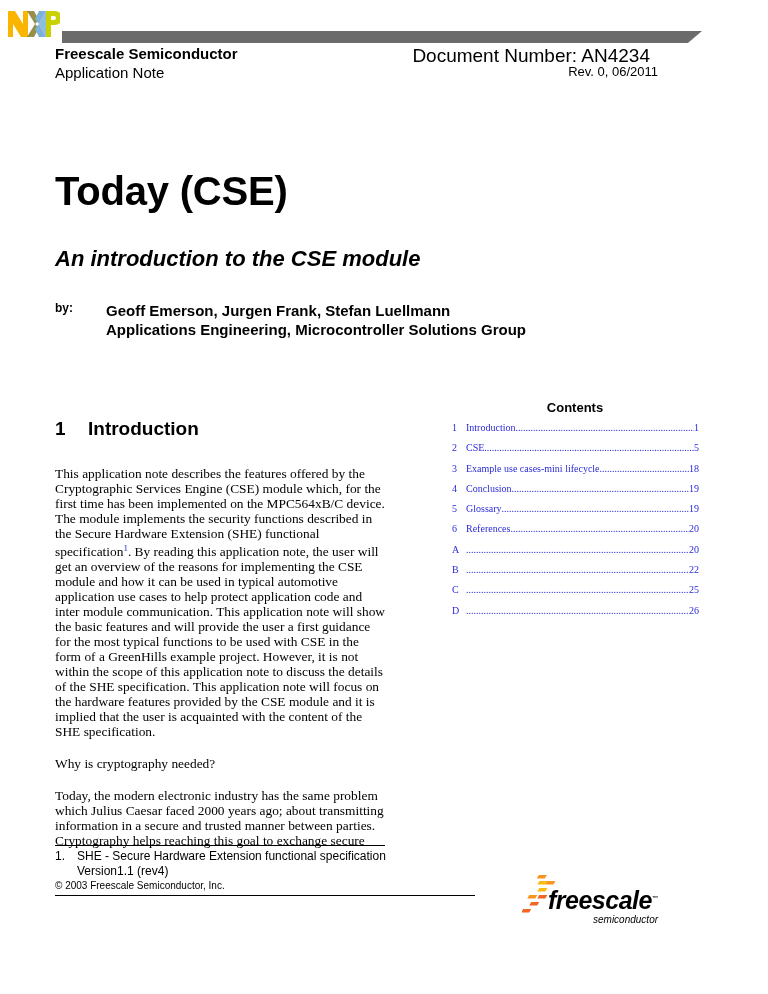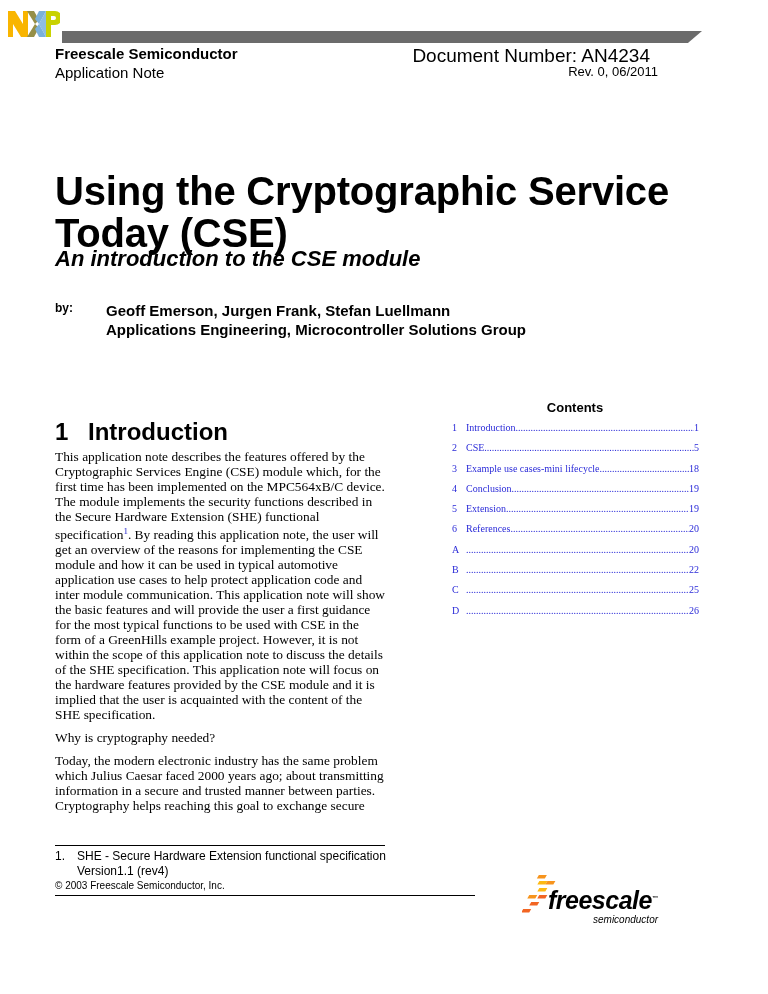--- a/index.html
+++ b/index.html
@@ -14,24 +14,24 @@
   .hdr-docnum { right: 118px; top: 45px; font-size: 19px; text-align: right; }
   .hdr-rev { right: 110px; top: 64px; font-size: 13px; text-align: right; }
 
   
   .title { left: 55px; top: 170px; font-size: 40px; font-weight: bold; line-height: 42px; width: 640px; letter-spacing: -0.2px; }
   .subtitle { left: 55px; top: 246px; font-size: 22px; font-weight: bold; font-style: italic; }
   .by-label { left: 55px; top: 301px; font-size: 12px; font-weight: bold; }
   .authors { left: 106px; top: 301px; font-size: 15px; font-weight: bold; line-height: 19px; }
 
   
-  .section-heading { left: 55px; top: 418px; font-size: 24px; font-weight: bold; }
+  .section-heading { left: 55px; top: 418px; font-size: 19px; font-weight: bold; }
   .section-heading .num { display: inline-block; width: 33px; }
   .body-col { left: 55px; top: 449px; width: 333px; font-family: "Liberation Serif", serif; font-size: 13.4px; line-height: 15px; }
-  .body-col p { margin: 0 0 8px 0; }
+  .body-col p { margin: 17px 0 8px 0; }
   .body-col sup { color: #2222cc; font-size: 9px; }
 
   
   .toc-heading { left: 450px; top: 400px; width: 250px; text-align: center; font-size: 13px; font-weight: bold; }
   .toc { left: 452px; top: 422px; width: 247px; font-family: "Liberation Serif", serif; font-size: 10px; color: #2a2ad8; }
   .toc-row { display: flex; align-items: baseline; height: 20.3px; }
   .toc-num { width: 14px; flex: none; }
   .toc-label { flex: none; white-space: nowrap; }
   .toc-dots { flex: 1; overflow: hidden; white-space: nowrap; }
   .toc-dots::after { content: "......................................................................................................................................................"; }
@@ -61,21 +61,20 @@
   <polygon points="31,13 38,0 38,26" fill="#7BB1DB" opacity="0.85"></polygon>
   <path d="M38,0 H47 A6,6 0 0 1 47,14 H43 V26 H38 Z M43,5 V9 H46 A2,2 0 0 0 46,5 Z" fill="#C9D200" fill-rule="evenodd"></path>
 </svg>
 <div class="abs header-bar"></div>
 <div class="abs hdr-company">Freescale Semiconductor</div>
 <div class="abs hdr-type">Application Note</div>
 <div class="abs hdr-docnum">Document Number: AN4234</div>
 <div class="abs hdr-rev">Rev. 0, 06/2011</div>
 
 <div class="abs title">
-  <div>Using the Cryptographic Service</div>
   <div>Today (CSE)</div>
 </div>
 <div class="abs subtitle">An introduction to the CSE module</div>
 <div class="abs by-label">by:</div>
 <div class="abs authors">
   <div>Geoff Emerson, Jurgen Frank, Stefan Luellmann</div>
   <div>Applications Engineering, Microcontroller Solutions Group</div>
 </div>
 
 <div class="abs section-heading">
@@ -108,21 +107,21 @@
       <span class="toc-page">18</span>
     </div>
   <div class="toc-row">
       <span class="toc-num">4</span>
       <span class="toc-label">Conclusion</span>
       <span class="toc-dots"></span>
       <span class="toc-page">19</span>
     </div>
   <div class="toc-row">
       <span class="toc-num">5</span>
-      <span class="toc-label">Extension</span>
+      <span class="toc-label">Glossary</span>
       <span class="toc-dots"></span>
       <span class="toc-page">19</span>
     </div>
   <div class="toc-row">
       <span class="toc-num">6</span>
       <span class="toc-label">References</span>
       <span class="toc-dots"></span>
       <span class="toc-page">20</span>
     </div>
   <div class="toc-row">

